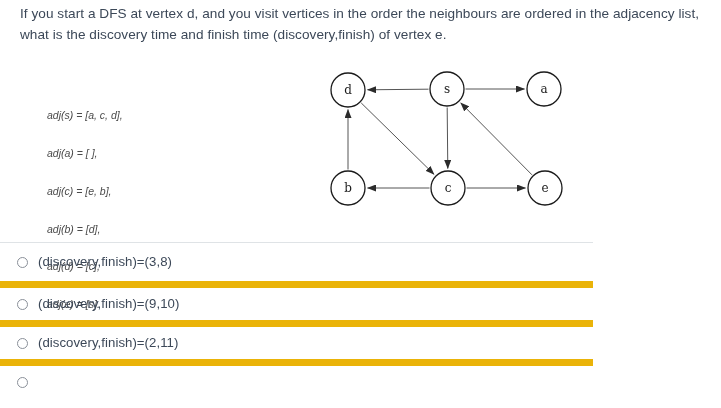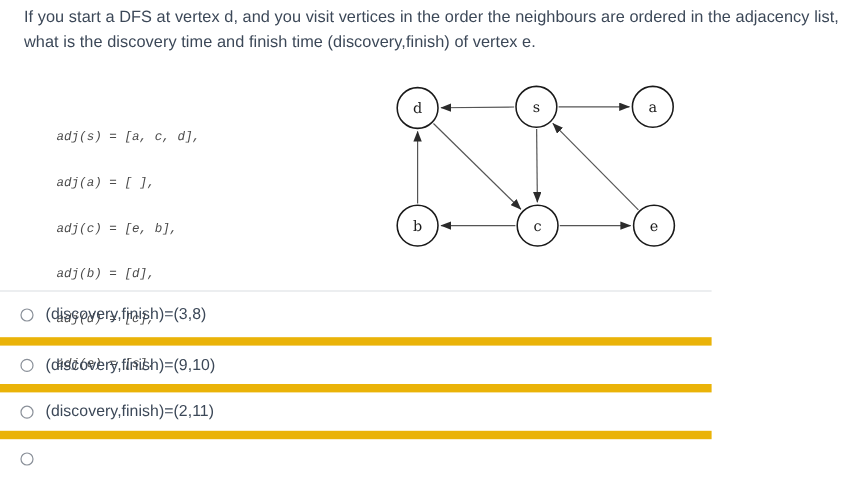--- a/index.html
+++ b/index.html
@@ -37,21 +37,21 @@
     top: 58px;
     width: 721px;
     height: 175px;
   }
 
   
   #adjacency-list {
     position: absolute;
     left: 47px;
     top: 26px;
-    font-family: Liberation Mono, monospace;
+    font-family: Liberation Sans, sans-serif;
     font-style: italic;
     font-size: 10.5px;
     line-height: 12.6px;
     color: #4a4a4a;
     white-space: pre;
   }
   #adjacency-list .adj-row { display: block; white-space: pre; }
 
   
   #graph-diagram {

